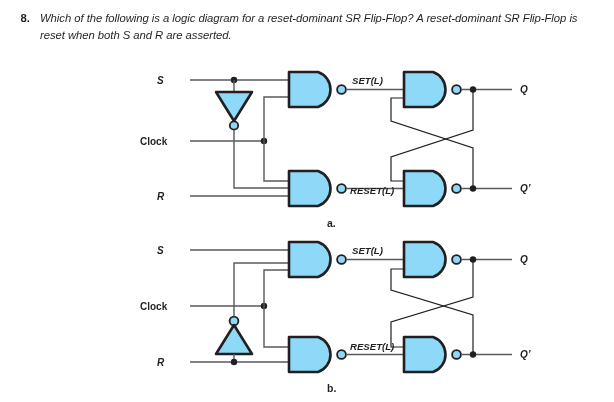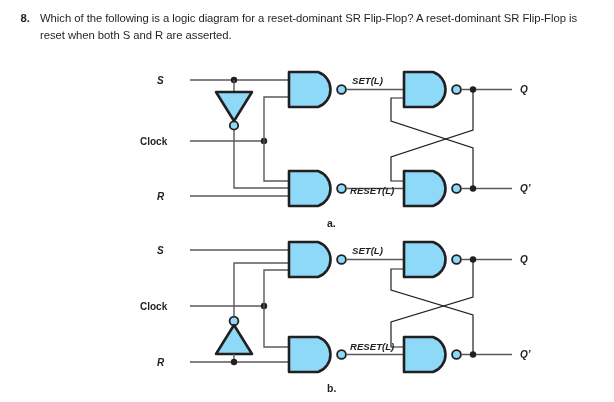--- a/index.html
+++ b/index.html
@@ -37,20 +37,21 @@
     line-height: 17px;
     flex: 0 0 auto;
   }
   .q-text {
     margin-left: 10px;
     width: 546px;
     font-size: 11.3px;
     color: #231f20;
     line-height: 17px;
     letter-spacing: -0.05px;
+    font-style: italic;
   }
   svg.diagram {
     position: absolute;
     left: 0;
     top: 0;
   }
   .wire {
     stroke: #58595b;
     stroke-width: 1.4;
     fill: none;

